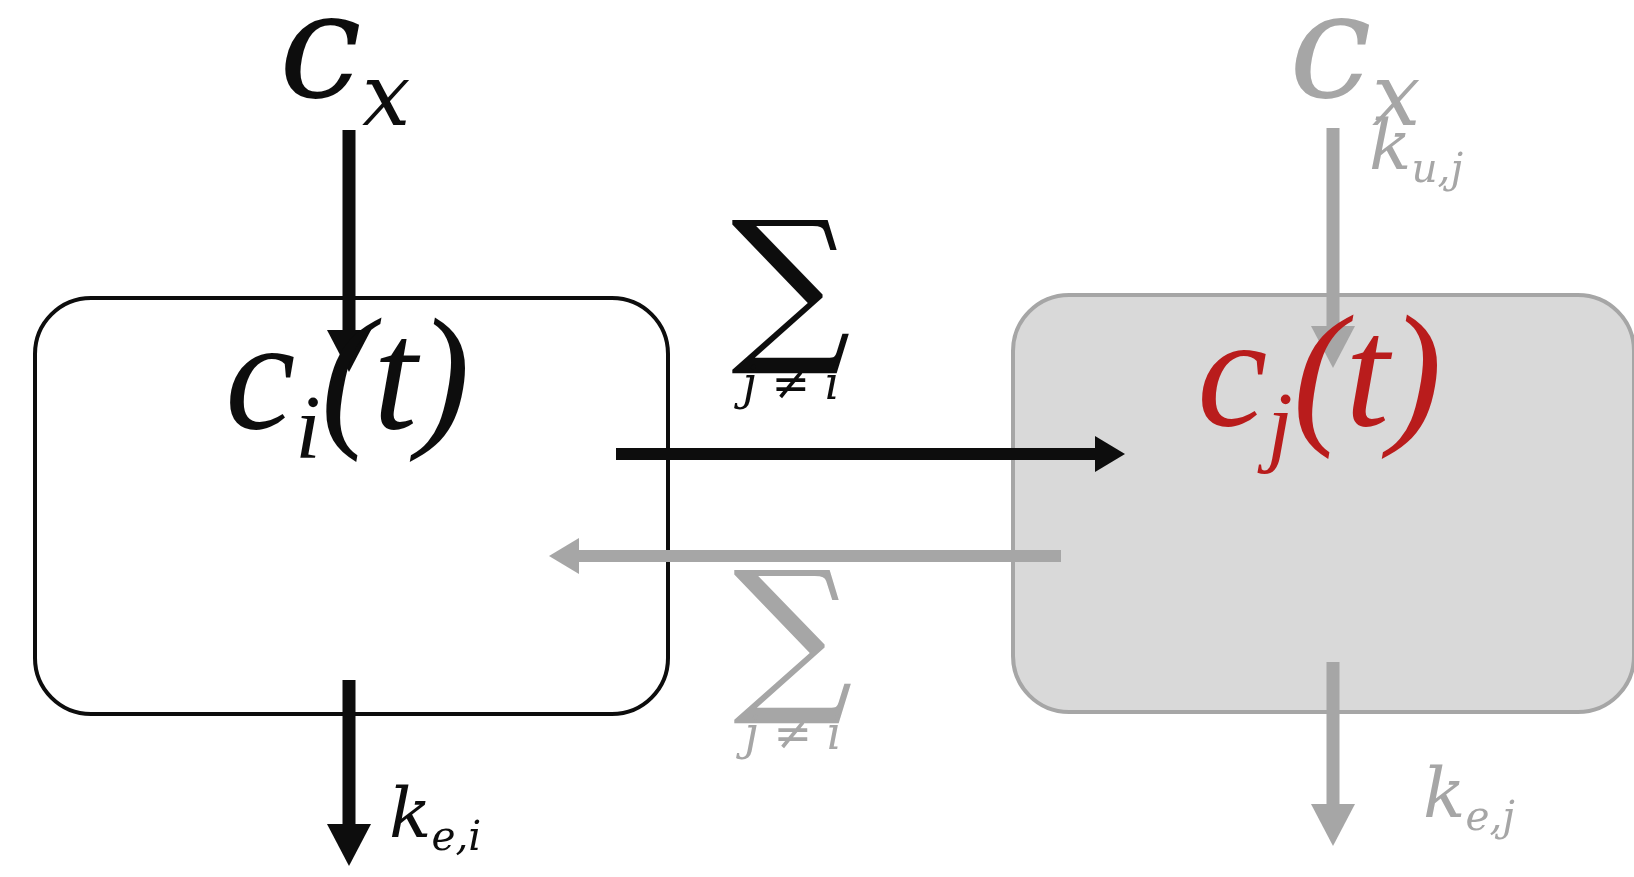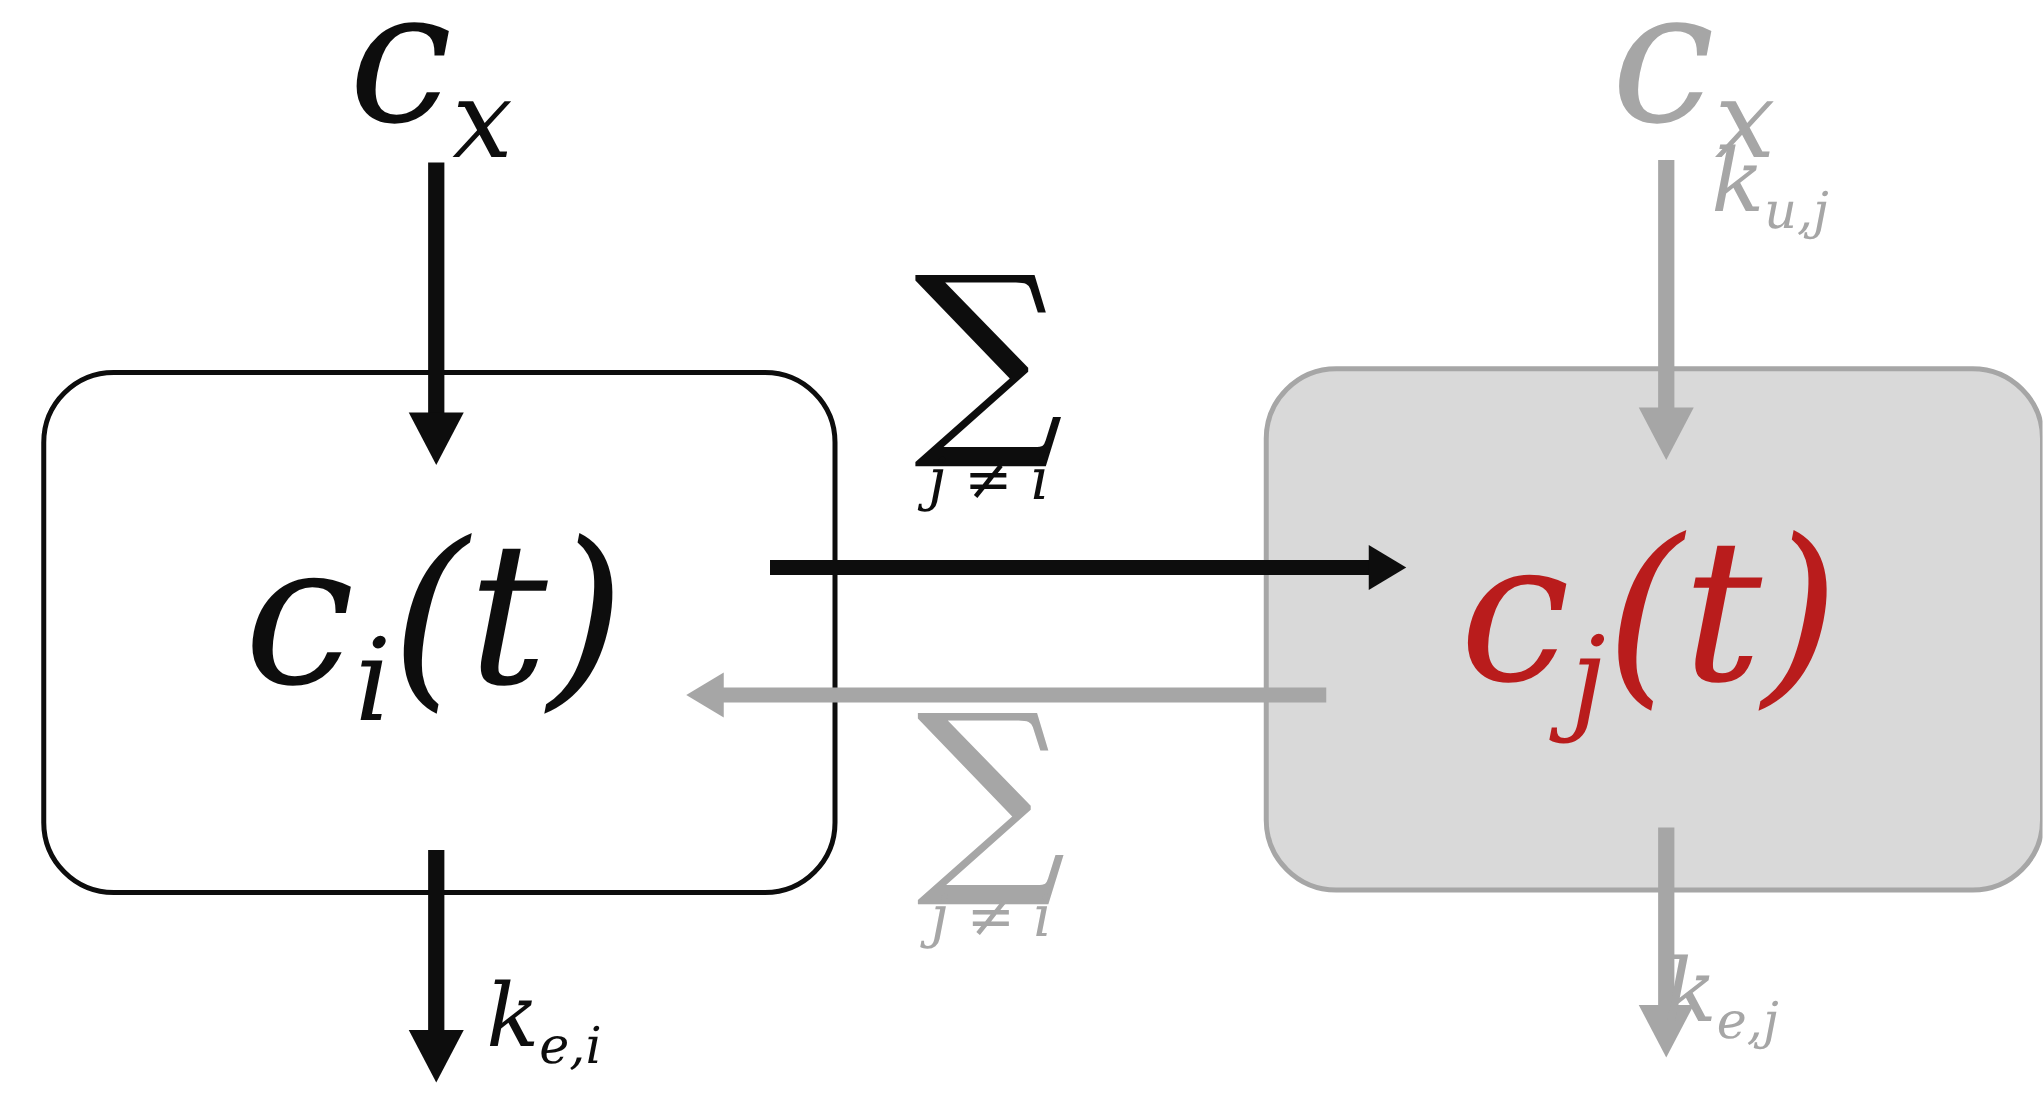--- a/index.html
+++ b/index.html
@@ -22,24 +22,24 @@
   
   .cx { font-size:148px; }
   #cx-i { left:258px;  top:-28px; }
   #cx-j { left:1268px; top:-28px; }
 
   
   .rate-lbl { font-size:70px; }
   #kui { left:366px;  top:128px; }
   #kuj { left:1348px; top:110px; }
   #kei { left:368px;  top:778px; }
-  #kej { left:1310px; top:758px;font-style:italic; }
+  #kej { left:1402px; top:758px;font-style:italic; }
 
   
-  .state-wrap { position:absolute; z-index:3; display:flex; align-items:center; justify-content:center; }
+  .state-wrap { position:absolute; z-index:3; display:flex; justify-content:center;font-family:Liberation Serif, serif; }
   #state-i-wrap { left:12px;  top:296px; width:629px; height:412px; }
   #state-j-wrap { left:990px; top:293px; width:617px; height:413px; }
   .state { font-size:158px; font-style:italic; line-height:1; white-space:nowrap; }
   #state-i { color:#0d0d0d; }
   #state-j { color:#b91c1c; }
 
   
   .sum { display:flex; align-items:flex-start; gap:14px; }
   .sigcol { display:flex; flex-direction:column; align-items:center; }
   .sigma { font-style:normal; font-size:168px; line-height:0.8; }

